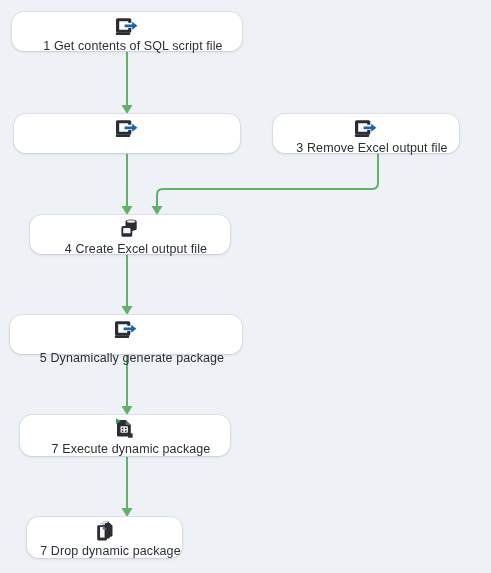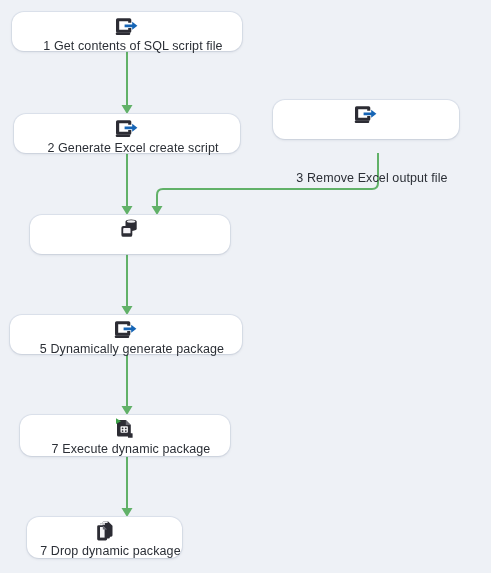--- a/index.html
+++ b/index.html
@@ -87,43 +87,43 @@
         <span class="node-label">1 Get contents of SQL script file</span>
       </div>
       <div class="node" style="left: 14px; top: 114px; width: 226px; height: 39px;">
         <span class="node-icon">
           <svg width="28" height="28" viewBox="0 0 28 28">
             <path d="M4.6 6.2 h12.1 a1.6 1.6 0 0 1 1.6 1.6 v3.0 h-3.1 v-1.5 h-9.0 v8.4 h9.0 v-1.6 h3.1 v3.1 a1.6 1.6 0 0 1 -1.6 1.6 h-12.1 a1.6 1.6 0 0 1 -1.6 -1.6 v-11.4 a1.6 1.6 0 0 1 1.6 -1.6 z" fill="#2c2c34"></path>
             <path d="M4.0 20.4 h12.0 a1.3 1.3 0 0 1 0 2.6 h-12.0 a1.3 1.3 0 0 1 0 -2.6 z" fill="#2c2c34"></path>
             <path d="M11.6 12.4 h7.6 v-2.6 l5.2 4.0 l-5.2 4.0 v-2.6 h-7.6 z" fill="#1564b5"></path>
           </svg>
         </span>
-        <span class="node-label">2 Generate Excel create script</span>
       </div>
-      <div class="node" style="left: 273px; top: 100px; width: 186px; height: 39px; gap: 44px;">
+      <div class="node" style="left: 273px; top: 114px; width: 186px; height: 39px;">
         <span class="node-icon">
           <svg width="28" height="28" viewBox="0 0 28 28">
             <path d="M4.6 6.2 h12.1 a1.6 1.6 0 0 1 1.6 1.6 v3.0 h-3.1 v-1.5 h-9.0 v8.4 h9.0 v-1.6 h3.1 v3.1 a1.6 1.6 0 0 1 -1.6 1.6 h-12.1 a1.6 1.6 0 0 1 -1.6 -1.6 v-11.4 a1.6 1.6 0 0 1 1.6 -1.6 z" fill="#2c2c34"></path>
             <path d="M4.0 20.4 h12.0 a1.3 1.3 0 0 1 0 2.6 h-12.0 a1.3 1.3 0 0 1 0 -2.6 z" fill="#2c2c34"></path>
             <path d="M11.6 12.4 h7.6 v-2.6 l5.2 4.0 l-5.2 4.0 v-2.6 h-7.6 z" fill="#1564b5"></path>
           </svg>
         </span>
         <span class="node-label">3 Remove Excel output file</span>
       </div>
       <div class="node" style="left: 30px; top: 215px; width: 200px; height: 39px;">
         <span class="node-icon">
           <svg width="28" height="28" viewBox="0 0 28 28">
             <path d="M15.1 4.6 c3.1 0 5.6 0.8 5.6 1.9 v7.6 c0 1.1 -2.5 1.9 -5.6 1.9 c-3.1 0 -5.6 -0.8 -5.6 -1.9 v-7.6 c0 -1.1 2.5 -1.9 5.6 -1.9 z" fill="#2c2c34"></path>
             <ellipse cx="15.1" cy="6.5" rx="4.2" ry="1.2" fill="#f0f0f2"></ellipse>
             <path d="M7.3 10.9 h7.1 a1.9 1.9 0 0 1 1.9 1.9 v7.1 a1.9 1.9 0 0 1 -1.9 1.9 h-7.1 a1.9 1.9 0 0 1 -1.9 -1.9 v-7.1 a1.9 1.9 0 0 1 1.9 -1.9 z" fill="#2c2c34"></path>
             <path d="M8.1 13.0 h5.5 a0.9 0.9 0 0 1 0.9 0.9 v4.3 h-7.3 v-4.3 a0.9 0.9 0 0 1 0.9 -0.9 z" fill="#f4f2f6"></path>
           </svg>
         </span>
+        <span class="node-label">4 Create Excel output file</span>
       </div>
-      <div class="node" style="left: 10px; top: 315px; width: 232px; height: 39px;">
+      <div class="node" style="left: 10px; top: 315px; width: 232px; height: 39px; gap: 9px;">
         <span class="node-icon">
           <svg width="28" height="28" viewBox="0 0 28 28">
             <path d="M4.6 6.2 h12.1 a1.6 1.6 0 0 1 1.6 1.6 v3.0 h-3.1 v-1.5 h-9.0 v8.4 h9.0 v-1.6 h3.1 v3.1 a1.6 1.6 0 0 1 -1.6 1.6 h-12.1 a1.6 1.6 0 0 1 -1.6 -1.6 v-11.4 a1.6 1.6 0 0 1 1.6 -1.6 z" fill="#2c2c34"></path>
             <path d="M4.0 20.4 h12.0 a1.3 1.3 0 0 1 0 2.6 h-12.0 a1.3 1.3 0 0 1 0 -2.6 z" fill="#2c2c34"></path>
             <path d="M11.6 12.4 h7.6 v-2.6 l5.2 4.0 l-5.2 4.0 v-2.6 h-7.6 z" fill="#1564b5"></path>
           </svg>
         </span>
         <span class="node-label">5 Dynamically generate package</span>
       </div>
       <div class="node" style="left: 20px; top: 415px; width: 210px; height: 41px;">

